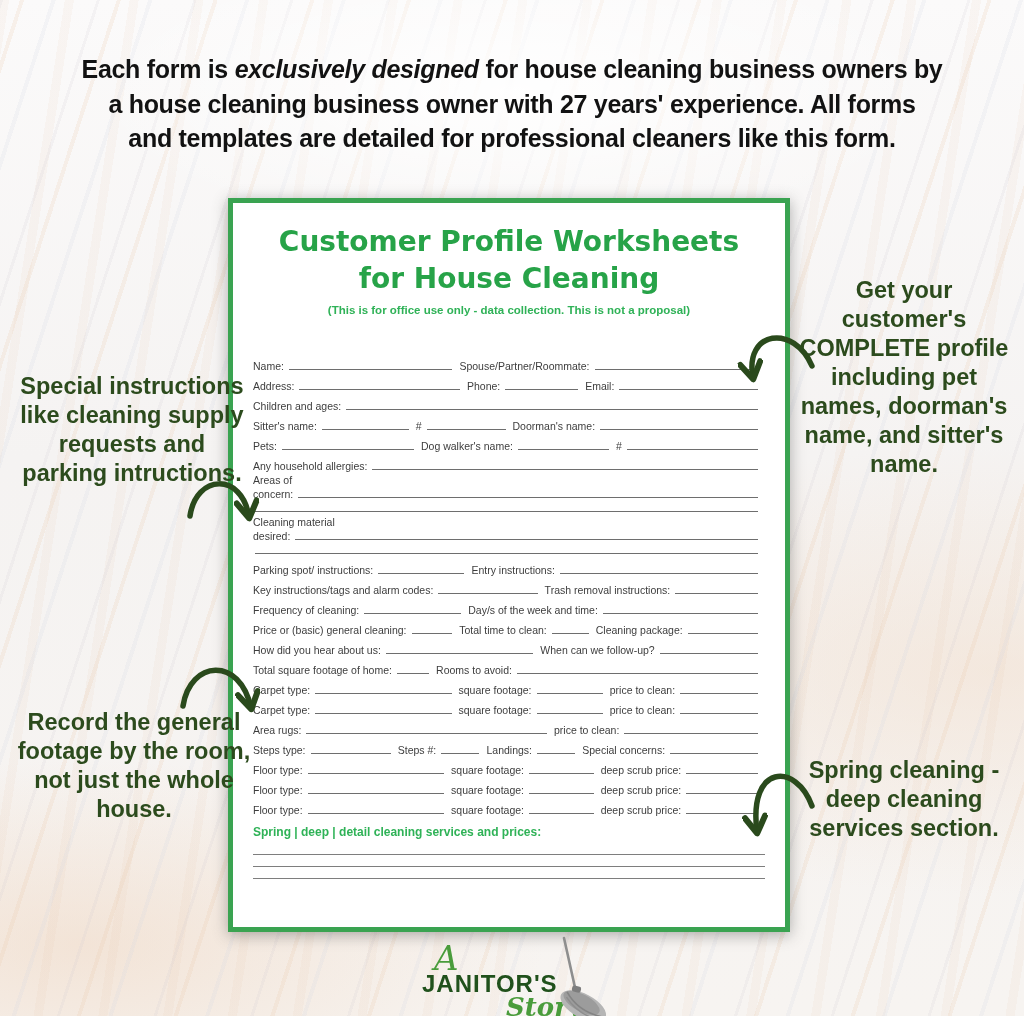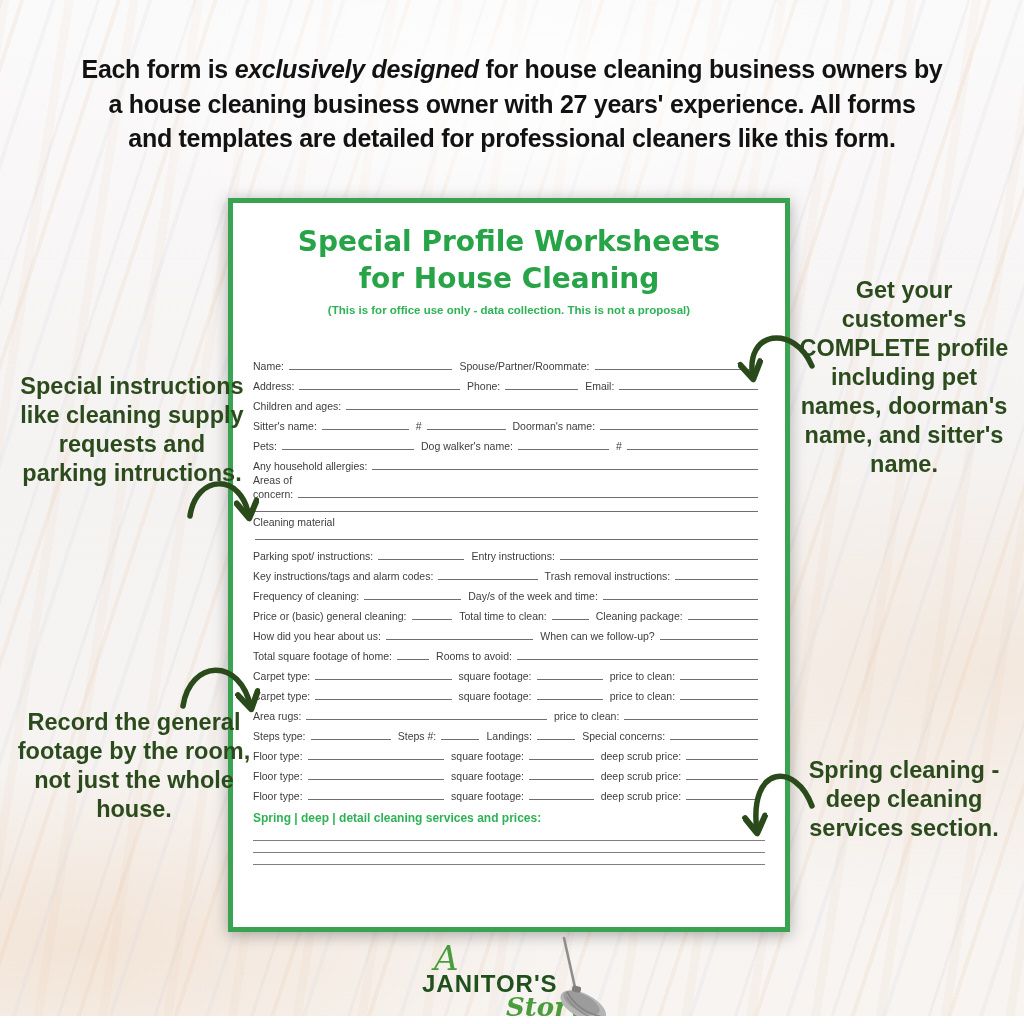--- a/index.html
+++ b/index.html
@@ -69,21 +69,21 @@
     <div>and templates are detailed for professional cleaners like this form.</div>
   </div>
 
   <div class="annotation ann-left-top">Special instructions like cleaning supply requests and parking intructions.</div>
   <div class="annotation ann-left-bottom">Record the general footage by the room, not just the whole house.</div>
   <div class="annotation ann-right-top">Get your customer's COMPLETE profile including pet names, doorman's name, and sitter's name.</div>
   <div class="annotation ann-right-bottom">Spring cleaning - deep cleaning services section.</div>
 
   <div class="card">
     <div class="doc-title">
-      <div>Special Profile Worksheets</div>
+      <div>Customer Profile Worksheets</div>
       <div>for House Cleaning</div>
     </div>
     <div class="doc-subtitle">(This is for office use only - data collection. This is not a proposal)</div>
 
     <div class="doc-body">
       <div>
           <div class="frow">
             <span class="flabel">Name:</span>
             <span class="fline" style="flex-grow: 1;"></span>
             <span class="flabel">Spouse/Partner/Roommate:</span>
@@ -126,20 +126,24 @@
           </div>
           <div class="frow tight">
             <span class="flabel">concern:</span>
             <span class="fline" style="flex-grow: 1;"></span>
           </div>
           <div class="frow tight">
             <span class="fline" style="flex-grow: 1;"></span>
           </div>
           <div class="frow tight">
             <span class="flabel">Cleaning material</span>
+          </div>
+          <div class="frow tight">
+            <span class="flabel">desired:</span>
+            <span class="fline" style="flex-grow: 1;"></span>
           </div>
           <div class="frow tight">
             <span class="fline" style="flex-grow: 1;"></span>
           </div>
           <div class="frow">
             <span class="flabel">Parking spot/ instructions:</span>
             <span class="fline" style="flex-grow: 1;"></span>
             <span class="flabel">Entry instructions:</span>
             <span class="fline" style="flex-grow: 2.3;"></span>
           </div>

